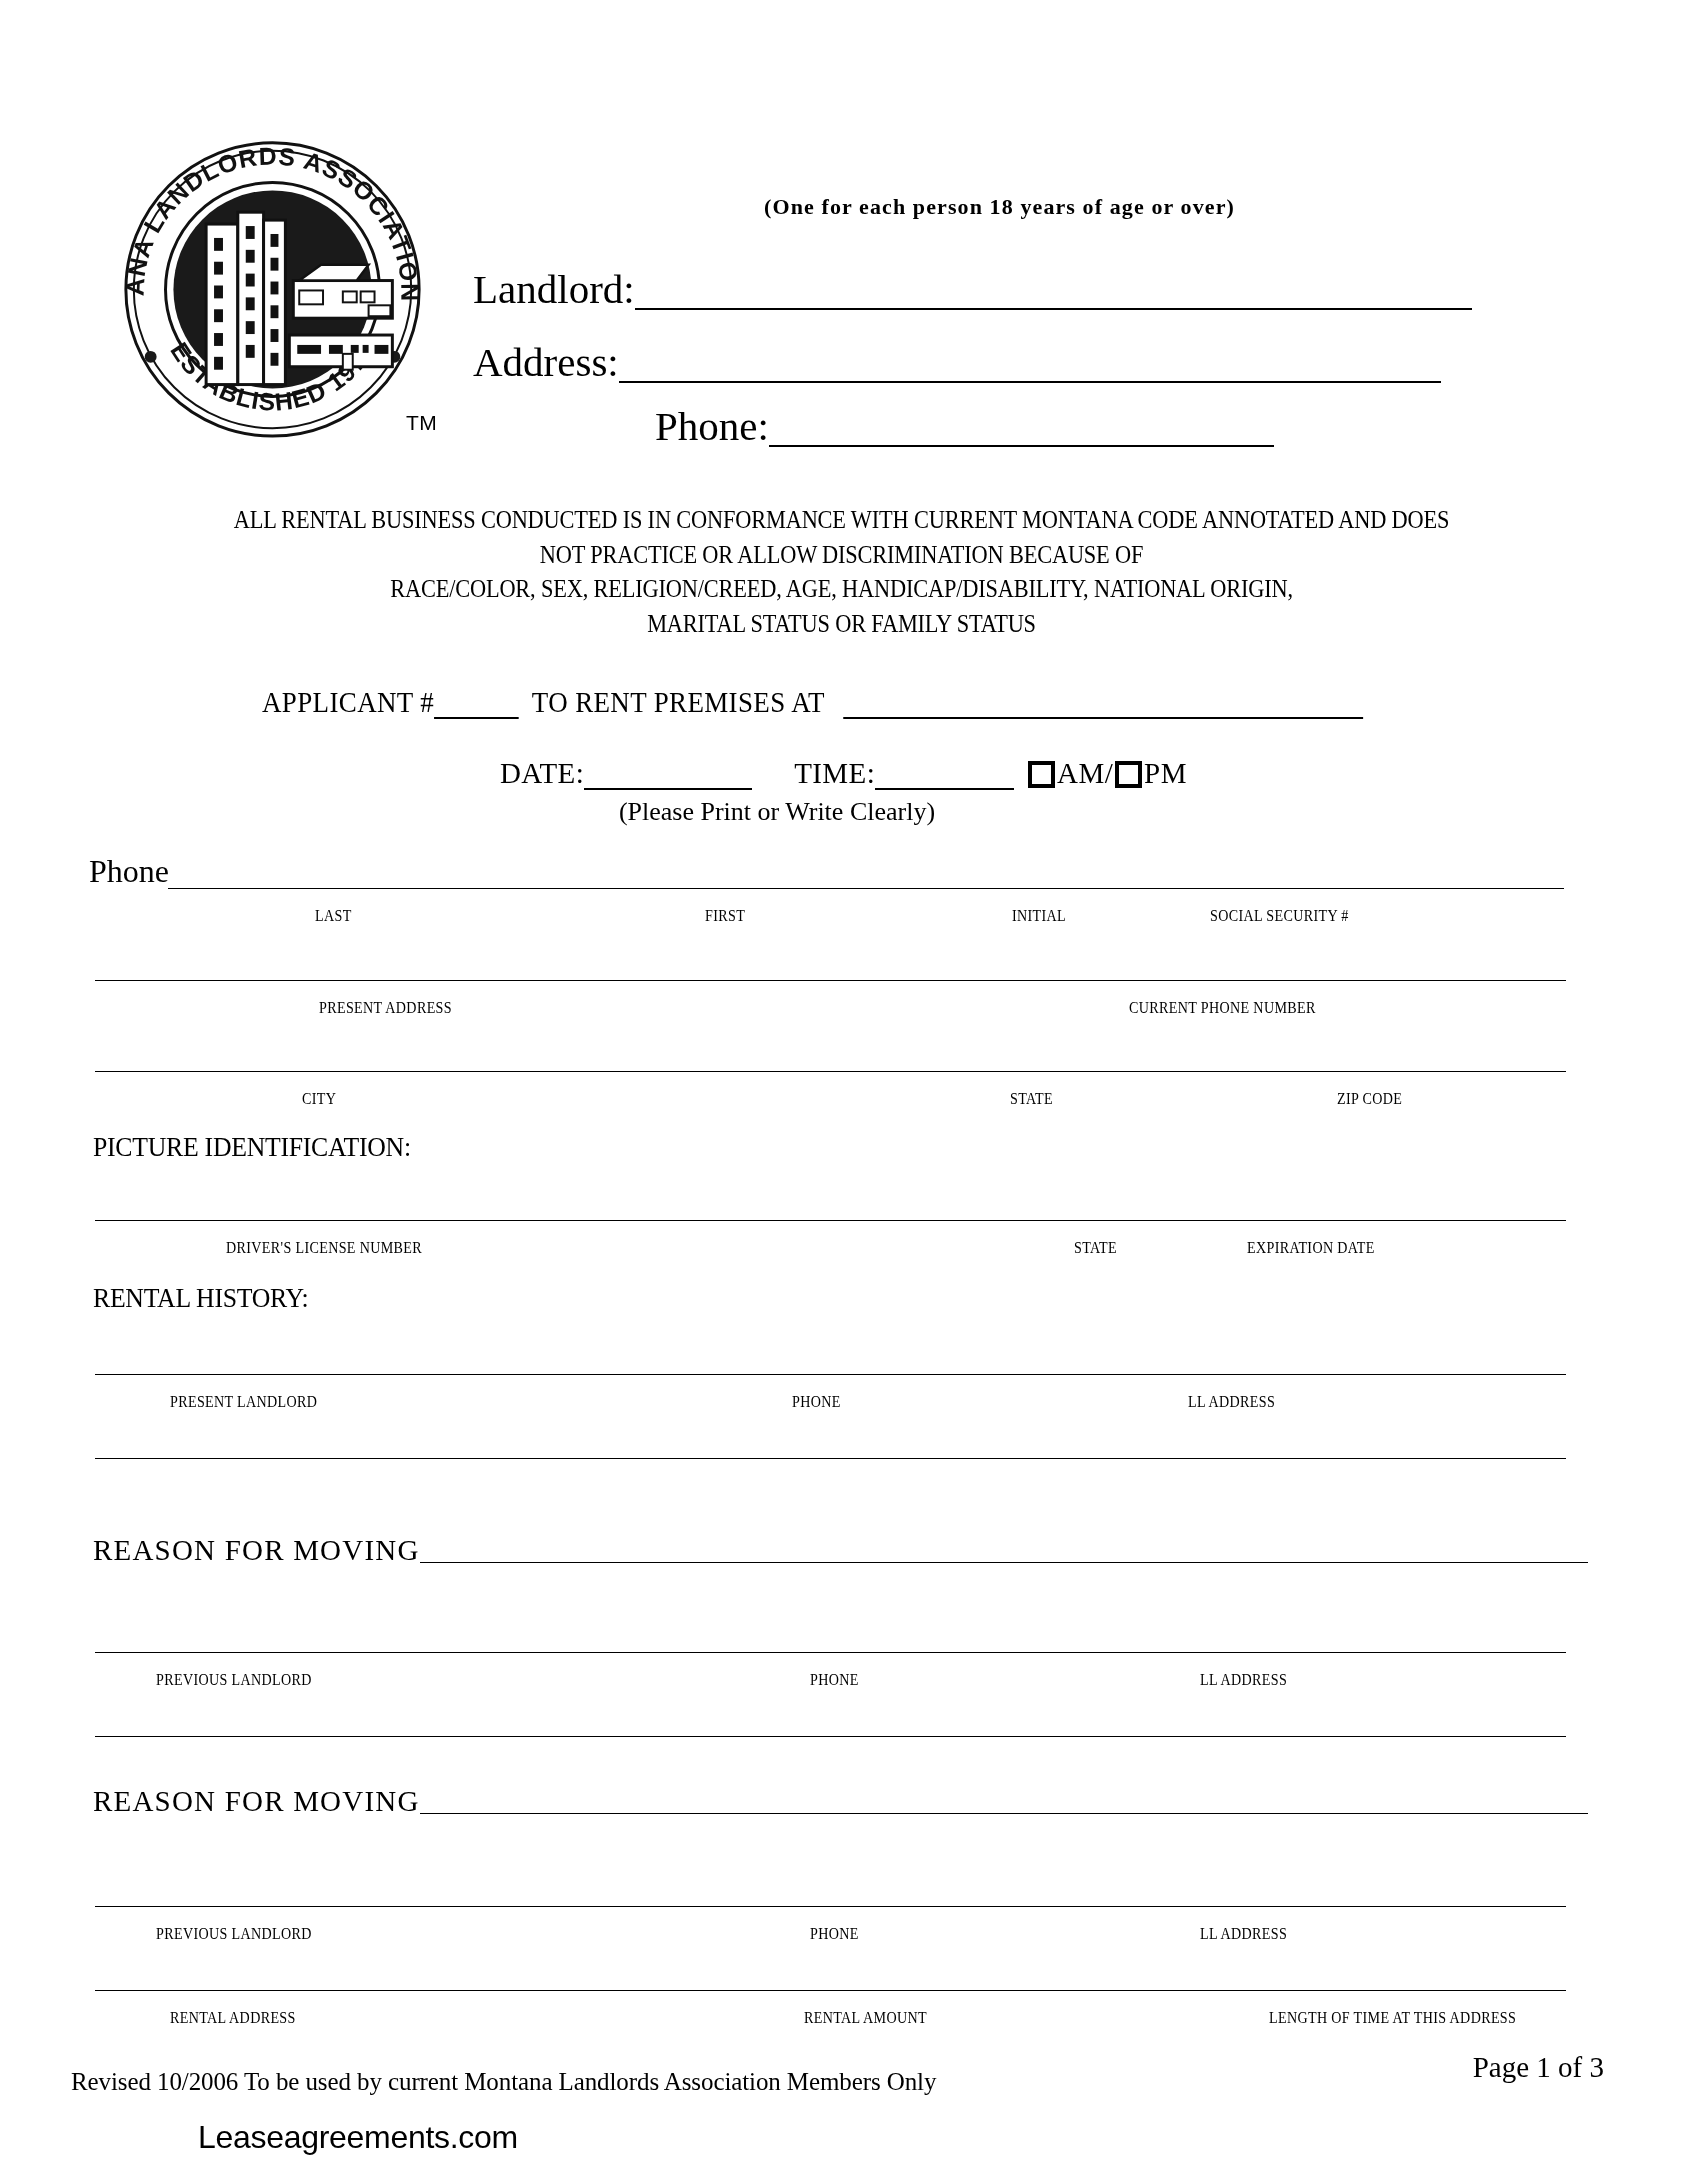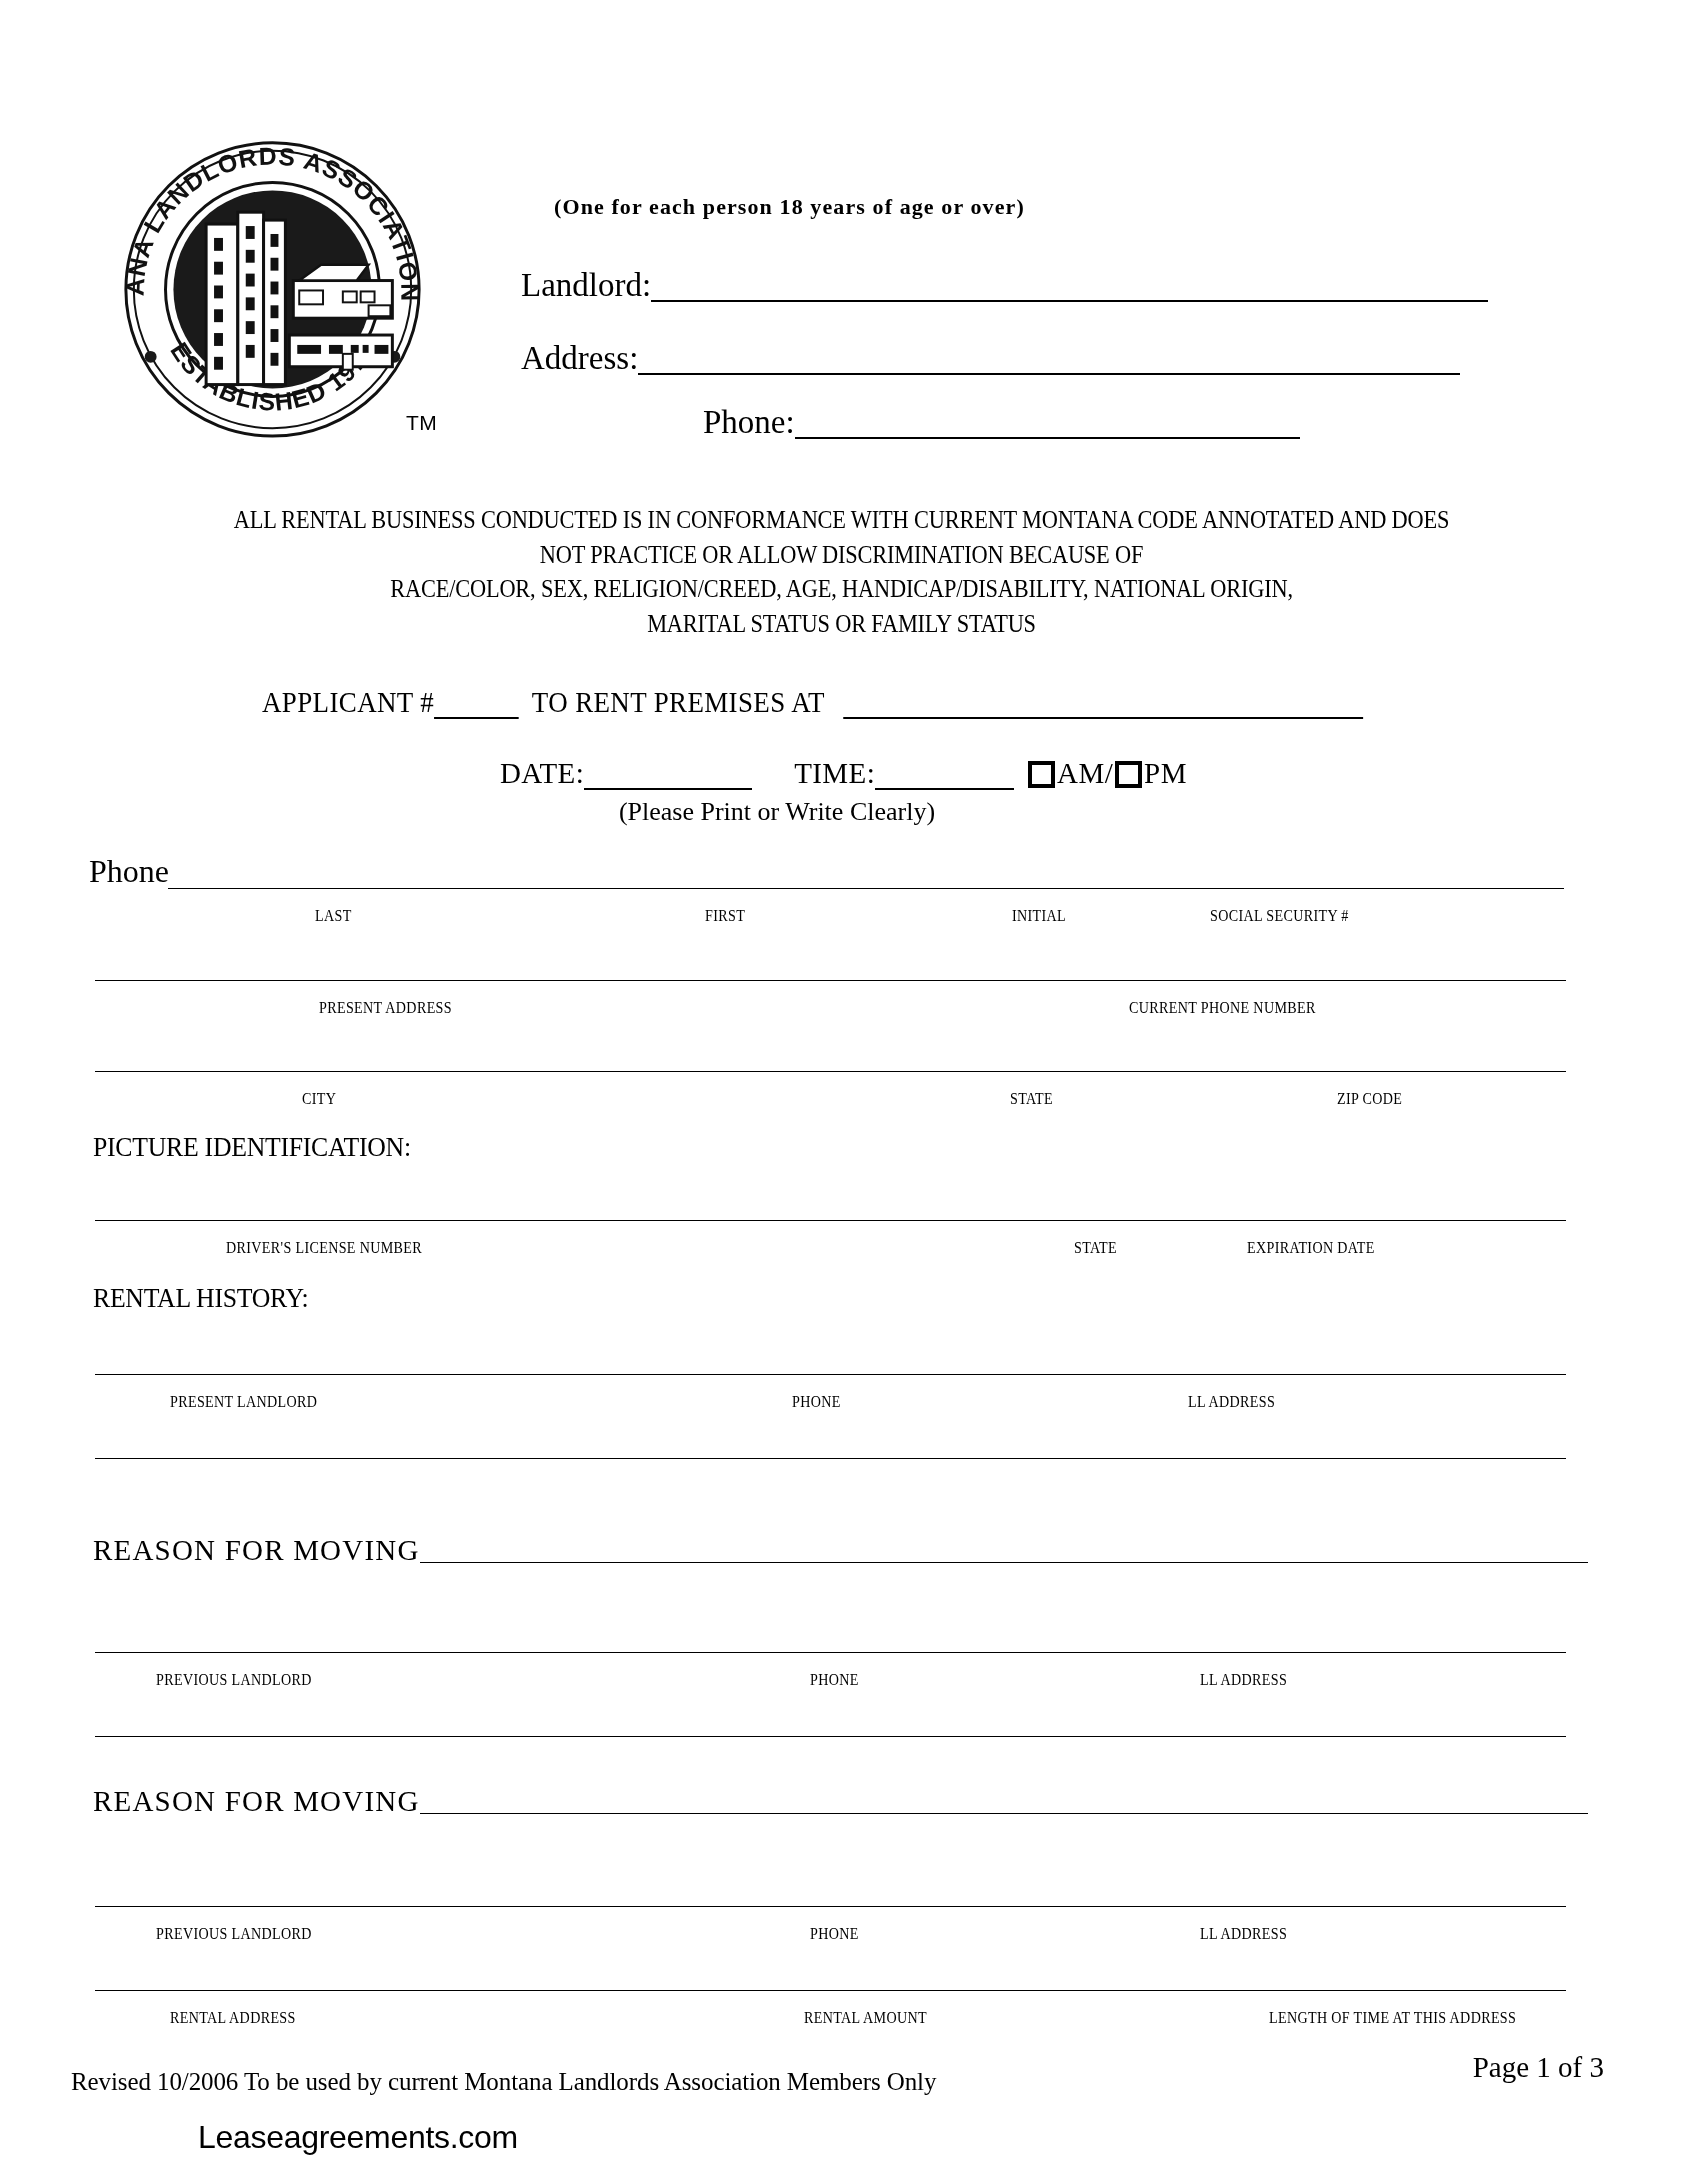--- a/index.html
+++ b/index.html
@@ -47,34 +47,34 @@
     font-family: "Liberation Serif", serif;
     font-weight: bold;
     font-size: 38px;
     letter-spacing: 0.3px;
   }
   .doc-subtitle {
     position: absolute;
     left: 554px;
     top: 194px;
     width: 891px;
+    text-align: center;
     font-family: "Liberation Serif", serif;
     font-weight: bold;
     font-size: 22px;
     letter-spacing: 1.1px;
   }
 
   
   .field-row {
     position: absolute;
     display: flex;
     align-items: flex-end;
-    font-size: 33px;
+    font-size: 41px;
     line-height: 1;
-    margin-left: 48px;
   }
   .field-row .lbl { white-space: nowrap; }
   .field-row .rule {
     border-bottom: 2px solid #000;
     height: 30px;
   }
 
   #row-landlord { left: 473px; top: 269px; }
   #row-landlord .rule { width: 837px; }
 

